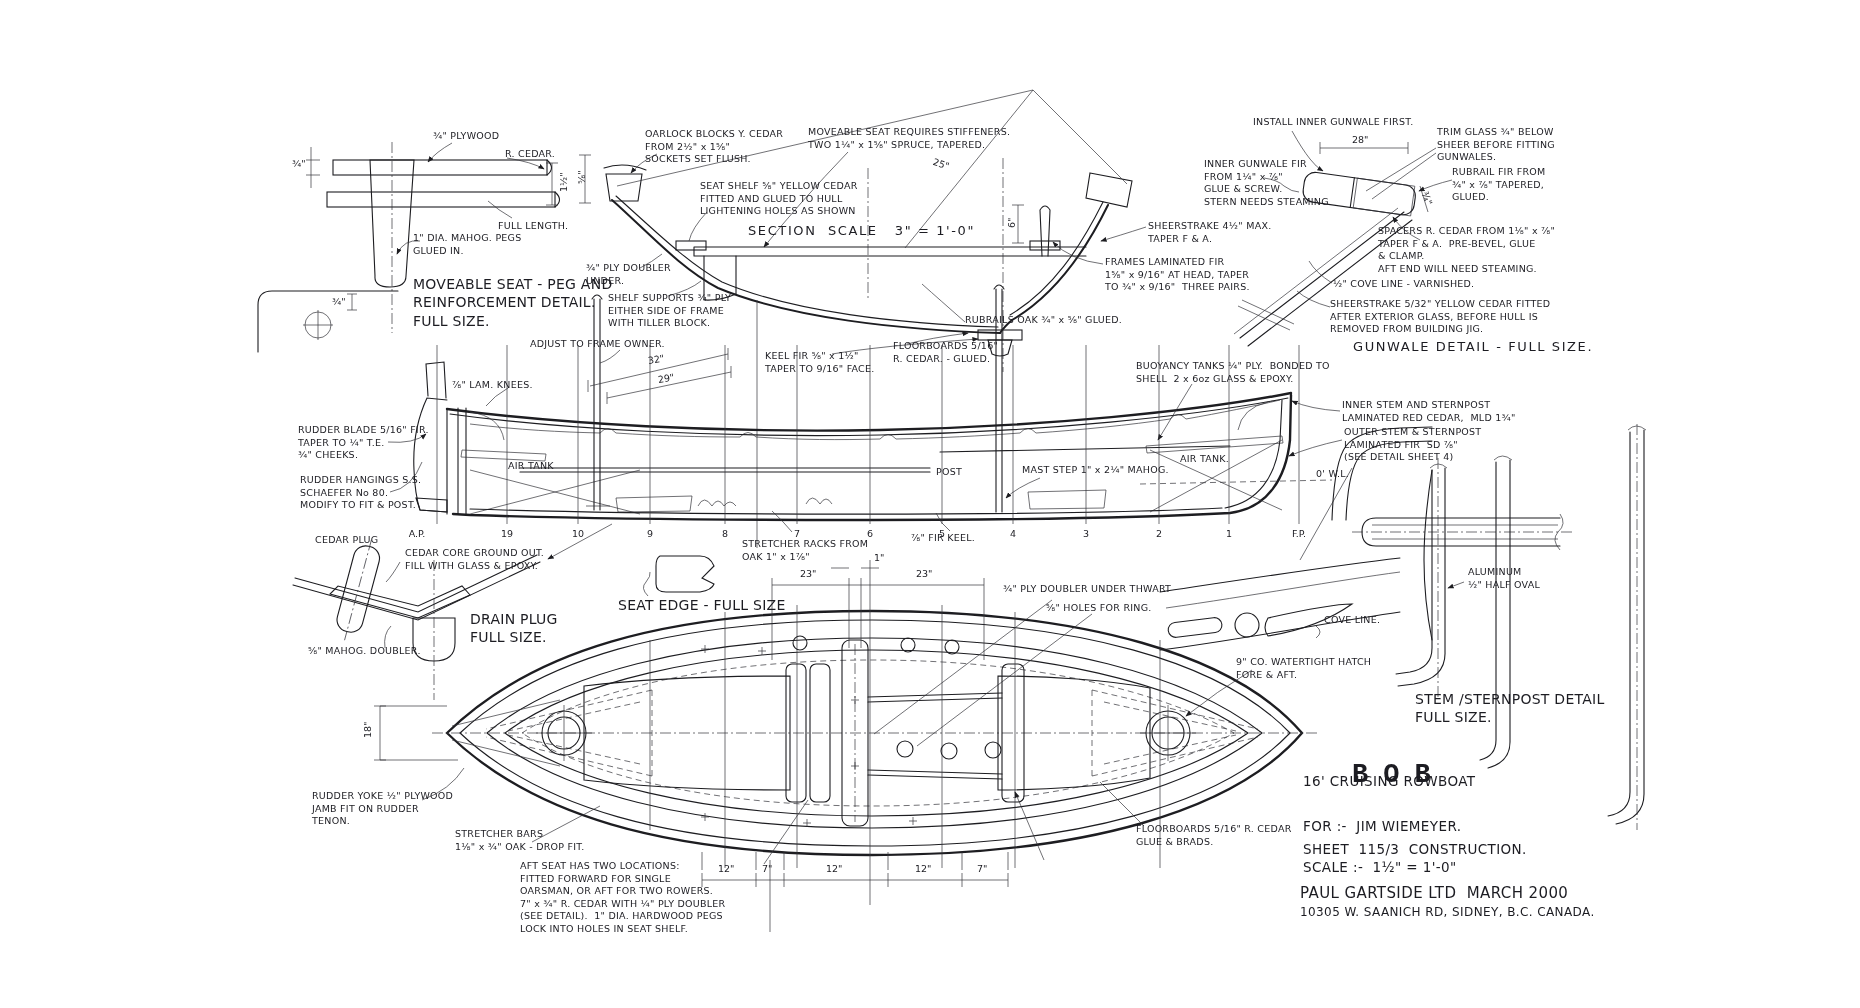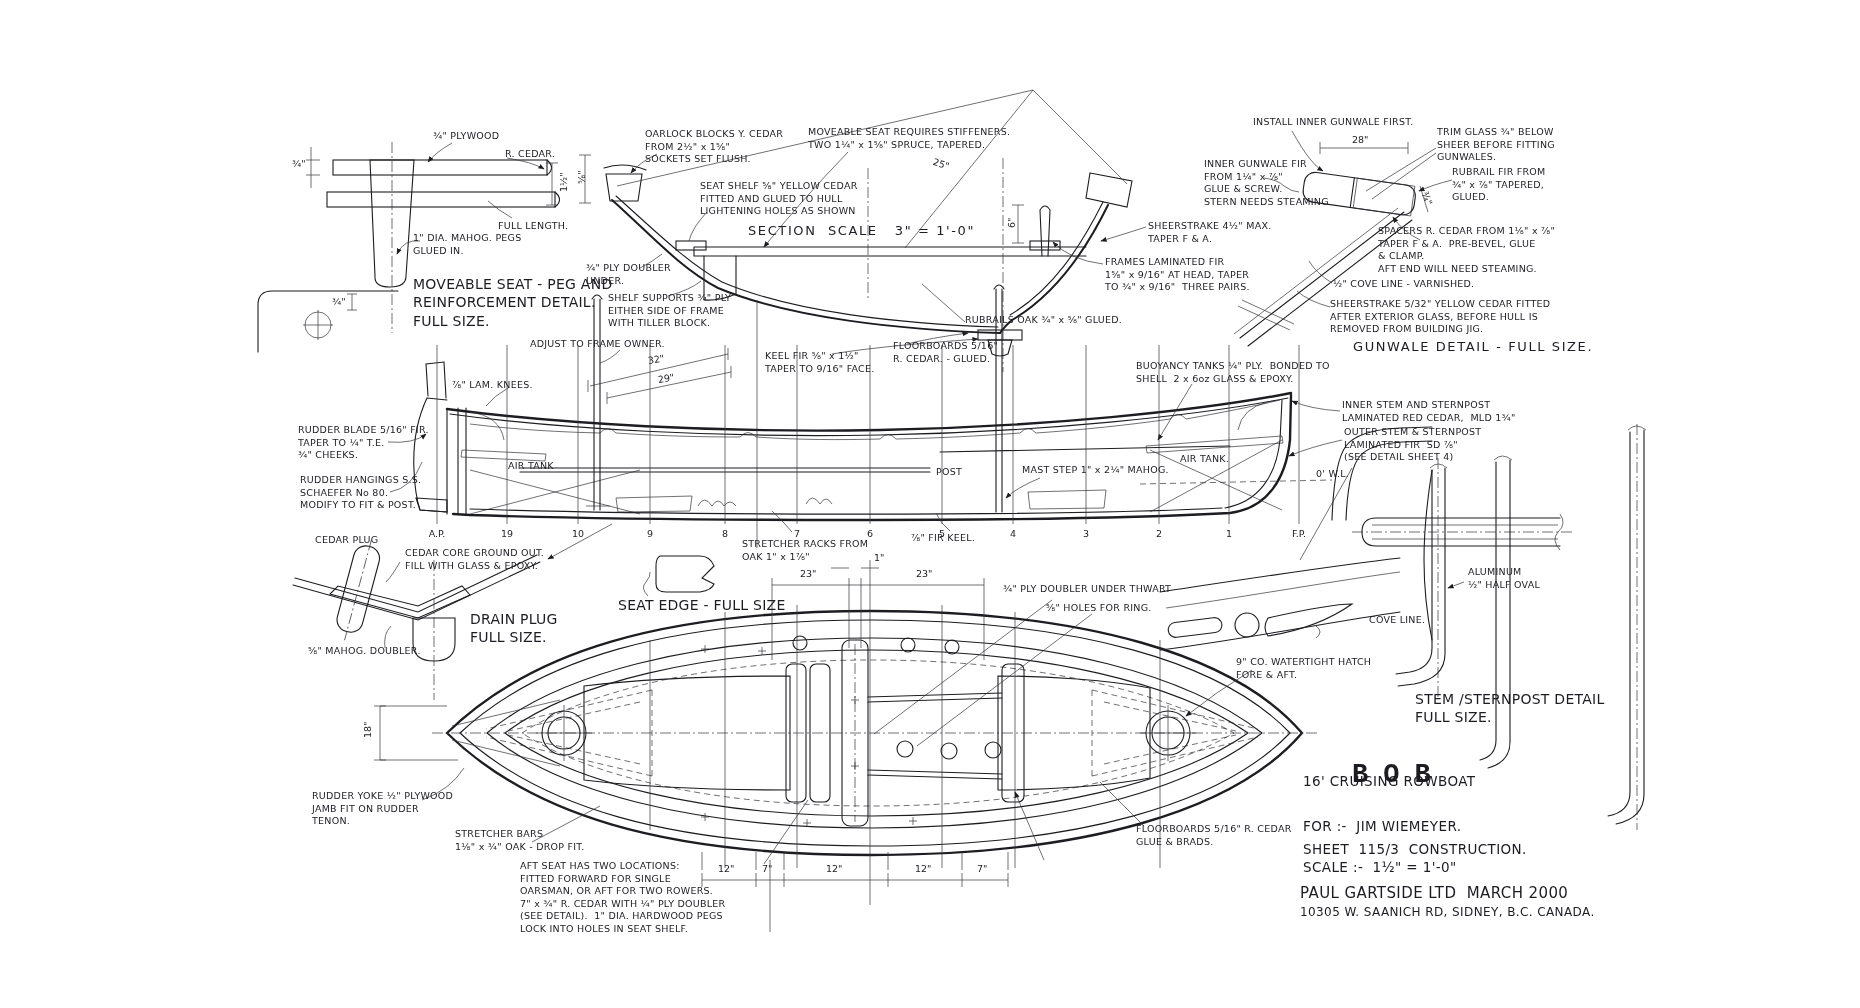--- a/index.html
+++ b/index.html
@@ -351,39 +351,39 @@
 LAMINATED FIR  SD ⅞"
 (SEE DETAIL SHEET 4)</div>
   <div class="ann" style="left:1316px;top:468px">0' W.L.</div>
   <div class="ann" style="left:911px;top:532px">⅞" FIR KEEL.</div>
   <div class="ann" style="left:742px;top:538px">STRETCHER RACKS FROM
 OAK 1" x 1⅞"</div>
   <div class="ann" style="left:936px;top:466px">POST</div>
   <div class="dim" style="left:647px;top:355px;transform:rotate(-9deg)">32"</div>
   <div class="dim" style="left:657px;top:374px;transform:rotate(-9deg)">29"</div>
 
-  <div class="station" style="left:437px">A.P.</div>
+  <div class="station" style="left:417px">A.P.</div>
   <div class="station" style="left:507px">19</div>
   <div class="station" style="left:578px">10</div>
   <div class="station" style="left:650px">9</div>
   <div class="station" style="left:725px">8</div>
   <div class="station" style="left:797px">7</div>
   <div class="station" style="left:870px">6</div>
   <div class="station" style="left:942px">5</div>
   <div class="station" style="left:1013px">4</div>
   <div class="station" style="left:1086px">3</div>
   <div class="station" style="left:1159px">2</div>
   <div class="station" style="left:1229px">1</div>
   <div class="station" style="left:1299px">F.P.</div>
 
   <div class="ann" style="left:1003px;top:583px">¾" PLY DOUBLER UNDER THWART</div>
   <div class="ann" style="left:1046px;top:602px">⅝" HOLES FOR RING.</div>
   <div class="ann" style="left:1236px;top:656px">9" CO. WATERTIGHT HATCH
 FORE &amp; AFT.</div>
-  <div class="ann" style="left:1369px;top:614px">COVE LINE.</div>
+  <div class="ann" style="left:1324px;top:614px">COVE LINE.</div>
   <div class="ann md" style="left:618px;top:596px">SEAT EDGE - FULL SIZE</div>
   <div class="ann" style="left:312px;top:790px">RUDDER YOKE ½" PLYWOOD
 JAMB FIT ON RUDDER
 TENON.</div>
   <div class="ann" style="left:455px;top:828px">STRETCHER BARS
 1⅛" x ¾" OAK - DROP FIT.</div>
   <div class="ann" style="left:520px;top:860px">AFT SEAT HAS TWO LOCATIONS:
 FITTED FORWARD FOR SINGLE
 OARSMAN, OR AFT FOR TWO ROWERS.
 7" x ¾" R. CEDAR WITH ¼" PLY DOUBLER

